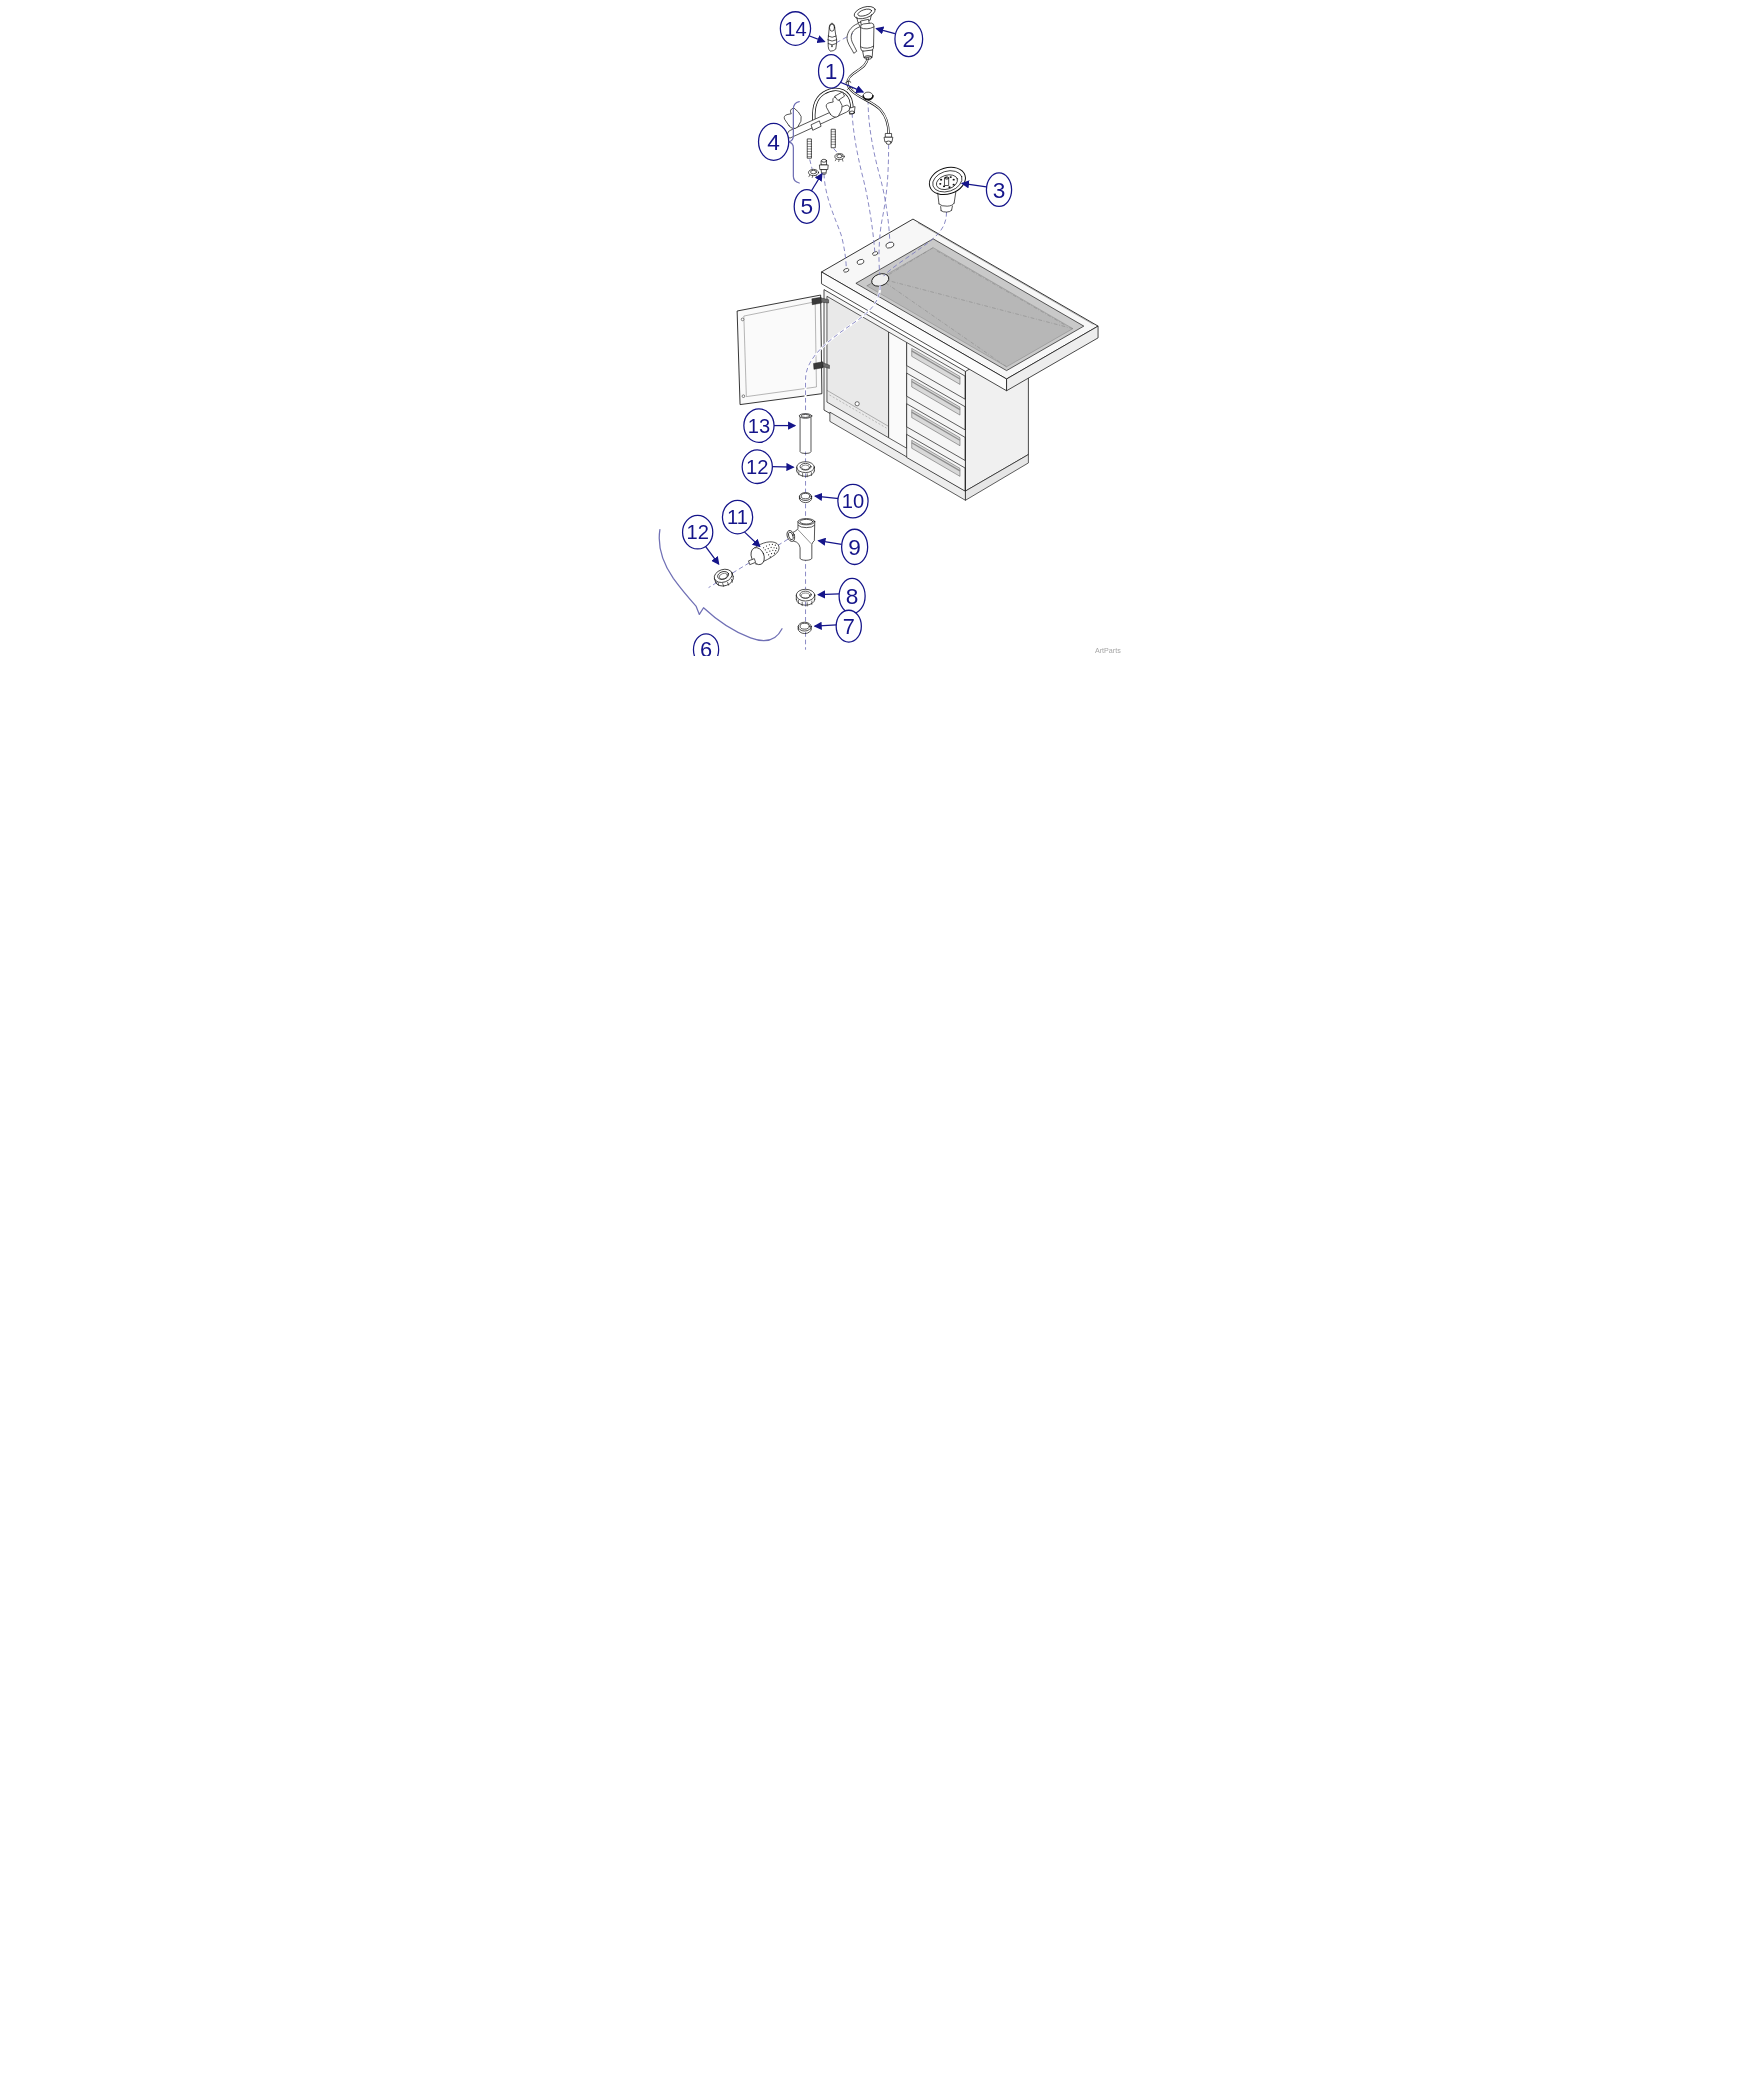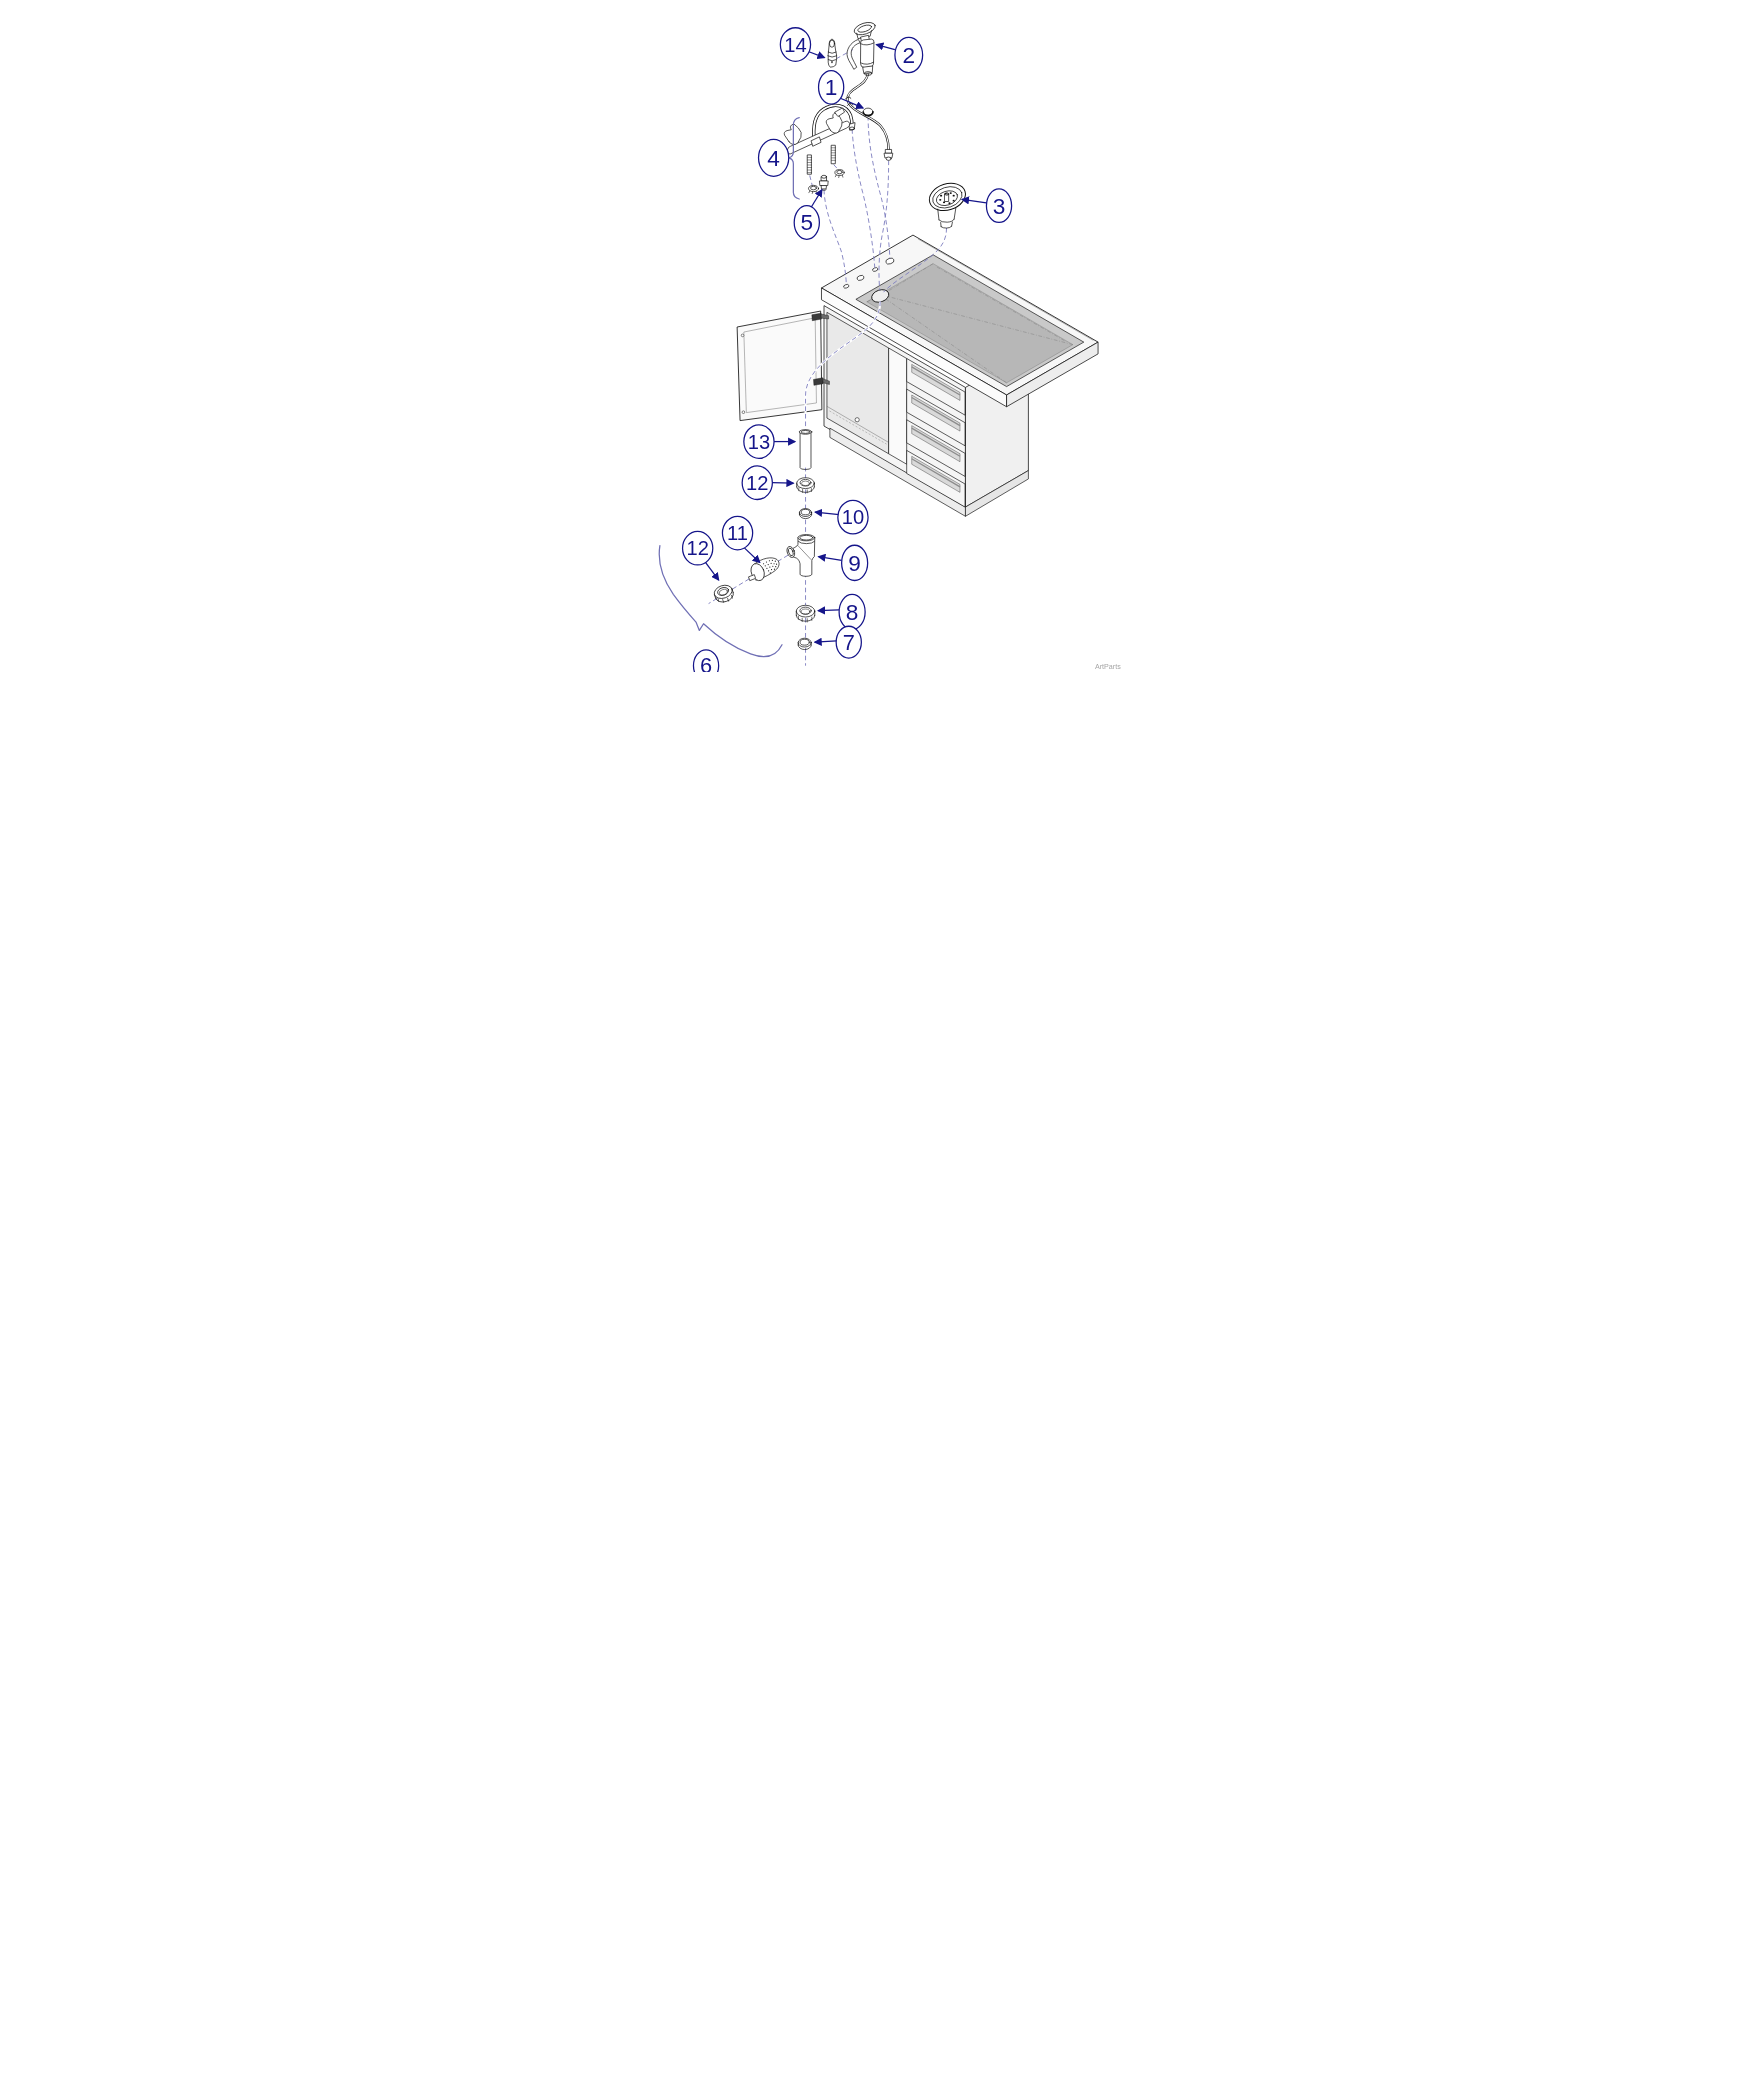--- a/index.html
+++ b/index.html
@@ -1,16 +1,16 @@
 <!DOCTYPE html>
 <html style="font-size:6.7px"><head>
 <meta charset="utf-8">
 <style>
   html,body{margin:0;padding:0;background:#ffffff;}
-  .page{width:487px;height:656px;margin:16px auto;position:relative;background:#fff;
+  .page{width:487px;height:656px;margin:0 auto;position:relative;background:#fff;
         font-family:"Liberation Sans", sans-serif;}
   svg{display:block;width:100%;height:100%;}
   .callout-num{font-family:"Liberation Sans", sans-serif;fill:#15158a;}
   .watermark{font-family:"Liberation Sans", sans-serif;fill:#a6a6a6;}
 </style>
 </head>
 <body>
 
 <div class="page">
 <svg viewBox="0 0 1160 1563">

